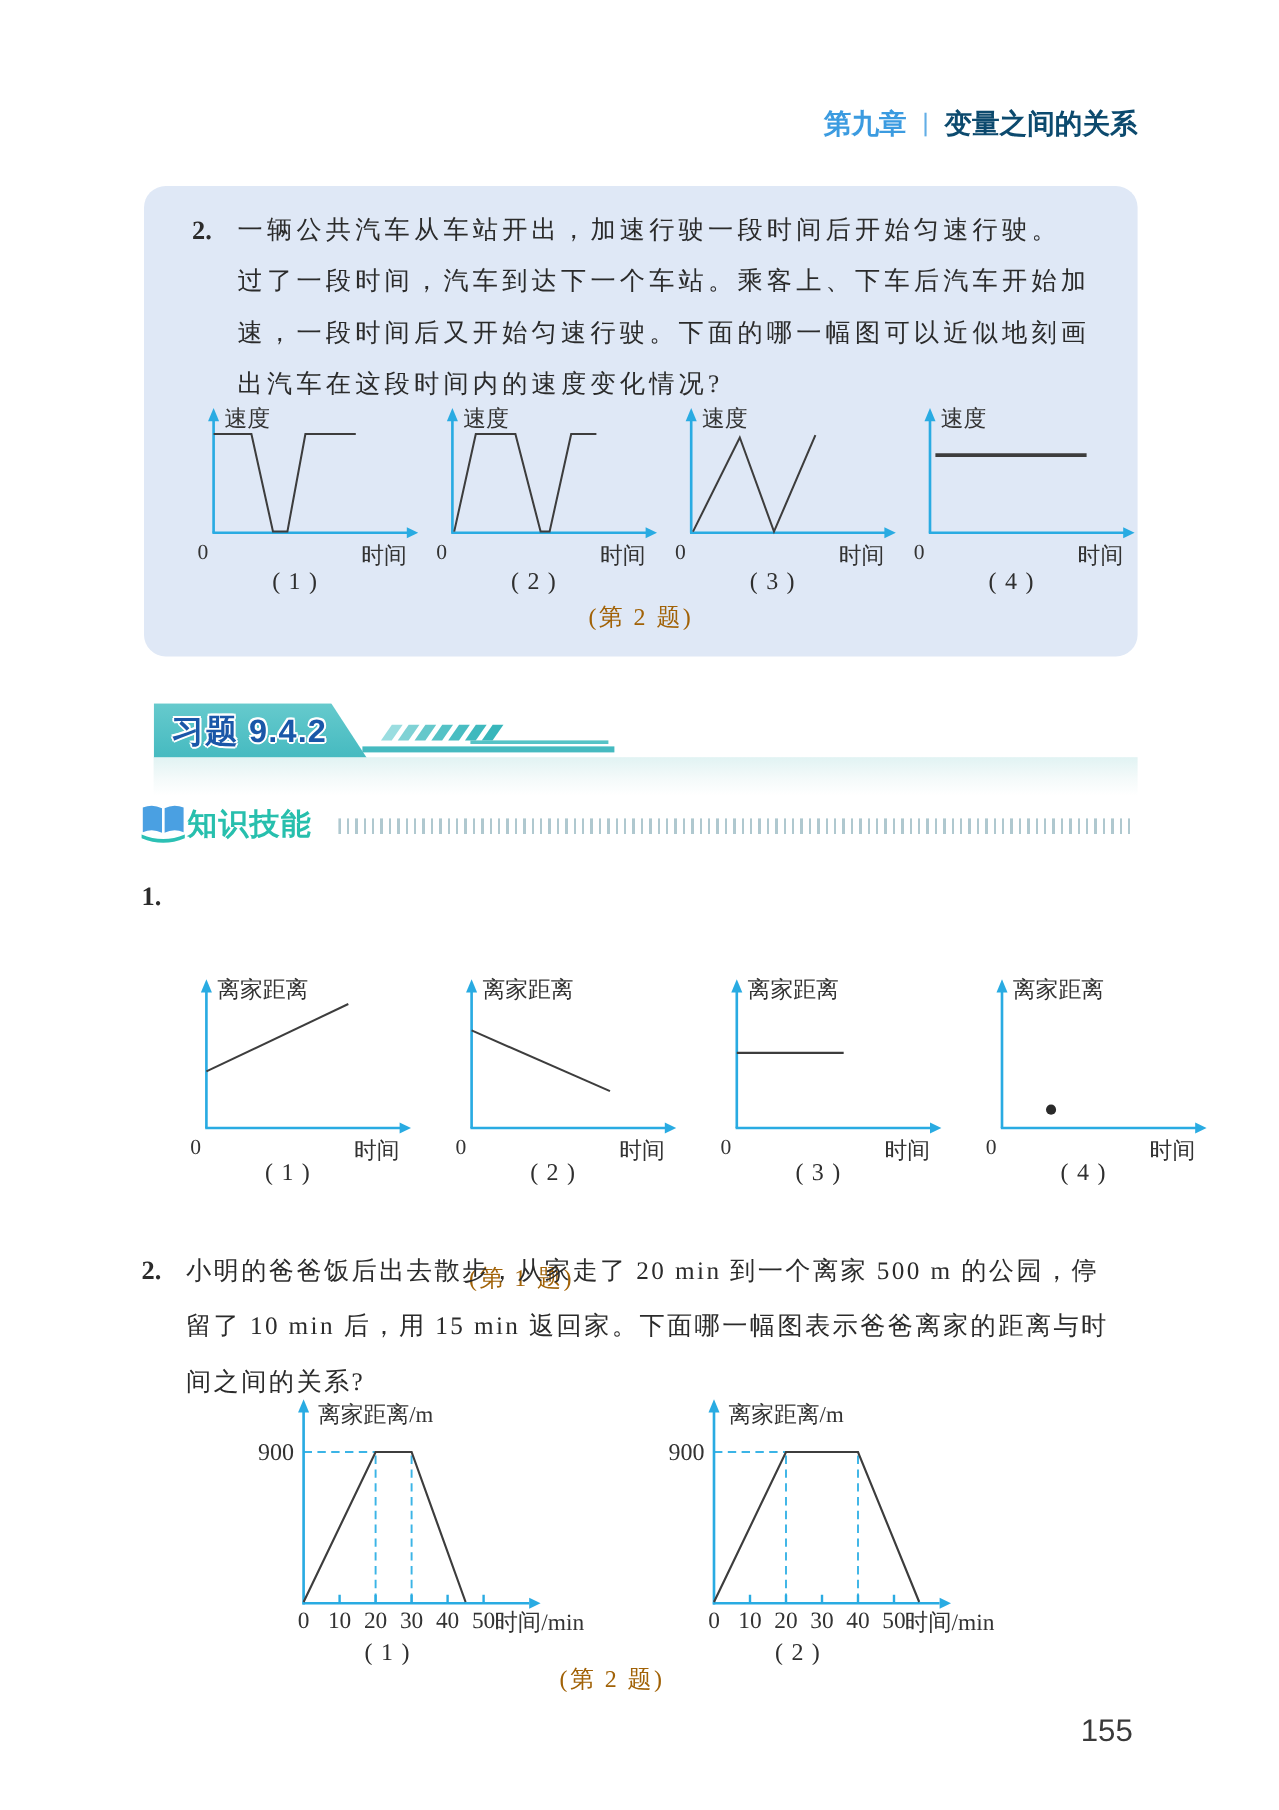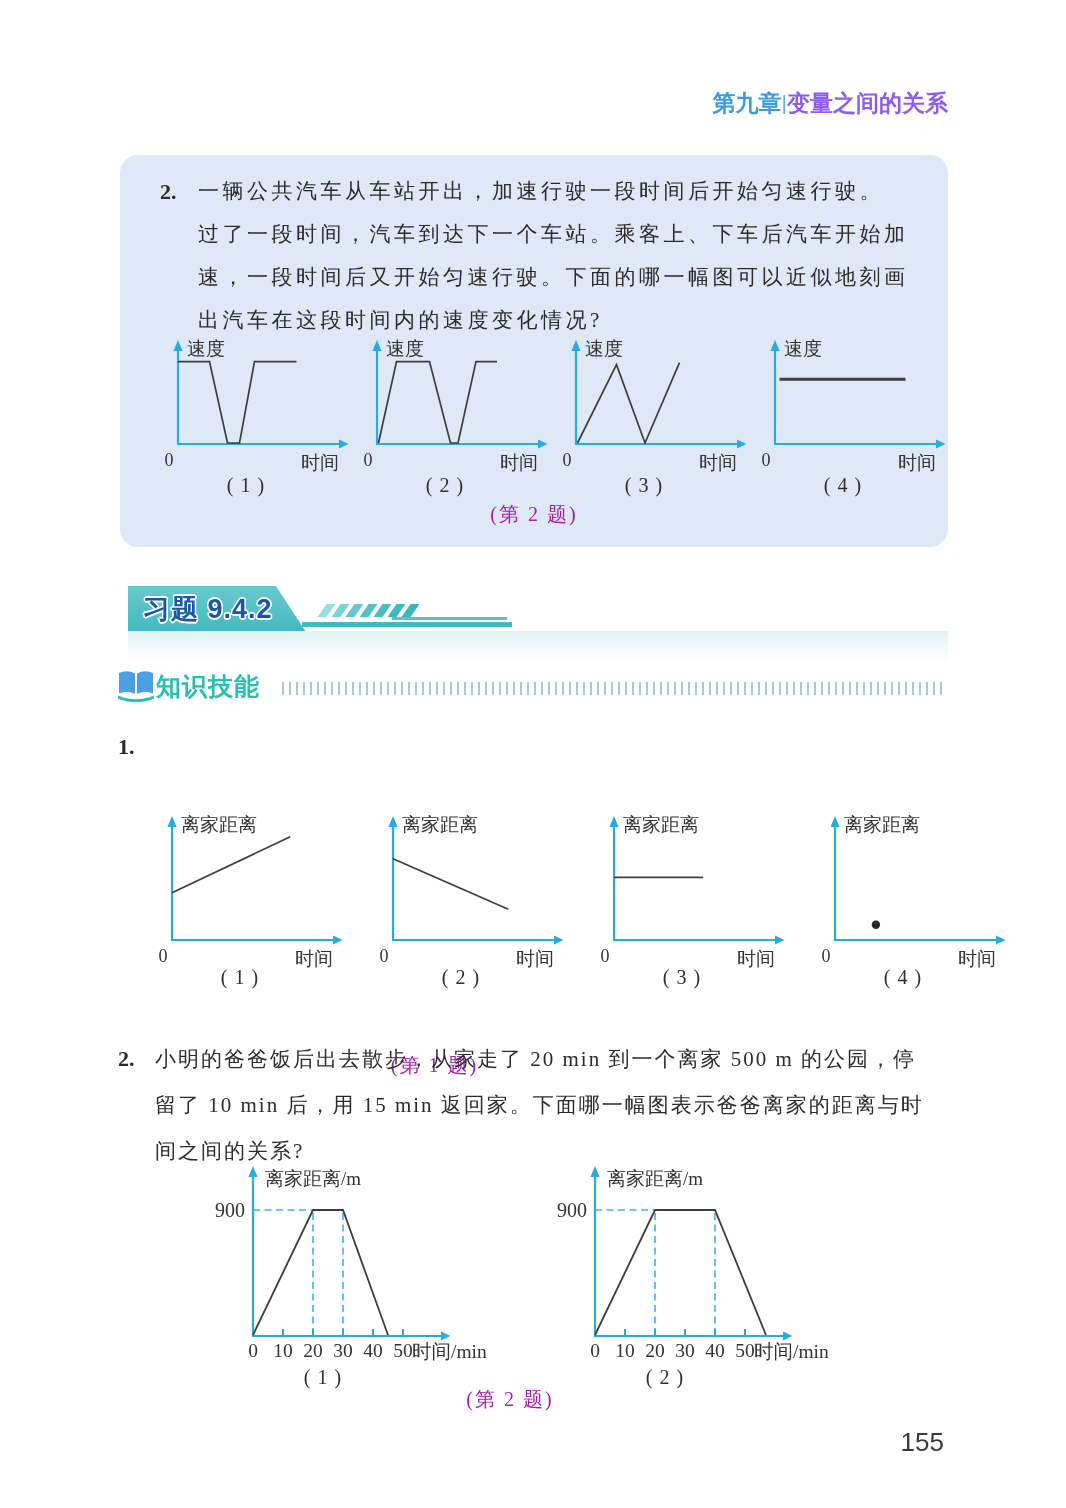--- a/index.html
+++ b/index.html
@@ -1,44 +1,44 @@
 <!DOCTYPE html>
 <html><head>
 <meta charset="utf-8">
 <style>
   html,body{margin:0;padding:0;background:#ffffff;}
   #page{position:relative;width:1066px;height:1508px;background:#fff;overflow:hidden;
         font-family:"Liberation Serif","DejaVu Serif",serif;color:#2b2b2b;}
 
   
-  .header{position:absolute;top:88px;right:118px;display:flex;align-items:center;
+  .header{position:absolute;top:88px;right:118px;display:flex;align-items:center;gap:13px;
           font-family:"Liberation Sans","DejaVu Sans",sans-serif;font-weight:bold;font-size:23px;}
   .header .chap{color:#3b9be0;}
   .header .sep{color:#62aee6;font-weight:400;font-size:21px;transform:translateY(-1px);}
-  .header .htitle{color:#8b5cf6;}
+  .header .htitle{color:#0c4a6e;}
 
   
   .bluebox{position:absolute;left:120px;top:155px;width:828px;height:392px;
            background:#dfe8f6;border-radius:18px;}
   .prob{display:flex;align-items:flex-start;}
   .bluebox .prob{padding:15px 18px 0 40px;}
   .pnum{font-weight:bold;font-size:22px;flex:0 0 38px;line-height:43px;}
   .ptext{margin:0;font-size:21px;line-height:43px;letter-spacing:3.5px;white-space:pre-line;}
 
   
   .rowA{position:absolute;left:38px;top:171px;display:flex;}
   .rowA .cell{position:relative;width:199px;height:175px;text-decoration:underline;}
   .rowB{position:absolute;left:152px;top:804px;display:flex;gap:25px;}
   .rowB .cell{position:relative;width:196px;height:190px;}
   .cell svg{display:block;margin-top:4px;}
   .sub{position:absolute;left:10px;width:156px;text-align:center;
        font-size:20px;color:#2f2f2f;letter-spacing:1px;}
   .rowA .sub{top:148px;}
   .rowB .sub{top:162px;}
-  .cap{font-size:20px;color:#a21caf;letter-spacing:2px;text-align:center;}
+  .cap{font-size:20px;color:#a16207;letter-spacing:2px;text-align:center;}
   .capA{position:absolute;left:0;top:346px;width:100%;}
   .cap1{position:absolute;left:0;top:1052px;width:869px;}
   .cap2{position:absolute;left:400px;top:1386px;width:220px;}
 
   
   .banner-block{position:absolute;left:128px;top:586px;width:178px;height:46px;
                 background:linear-gradient(180deg,#66cacd 0%,#45bac0 100%);
                 clip-path:polygon(0 0,148px 0,178px 100%,0 100%);}
   .banner-label{position:absolute;left:15px;top:0;line-height:46px;
                 font-family:"Liberation Sans","DejaVu Sans",sans-serif;font-weight:bold;font-size:27px;

